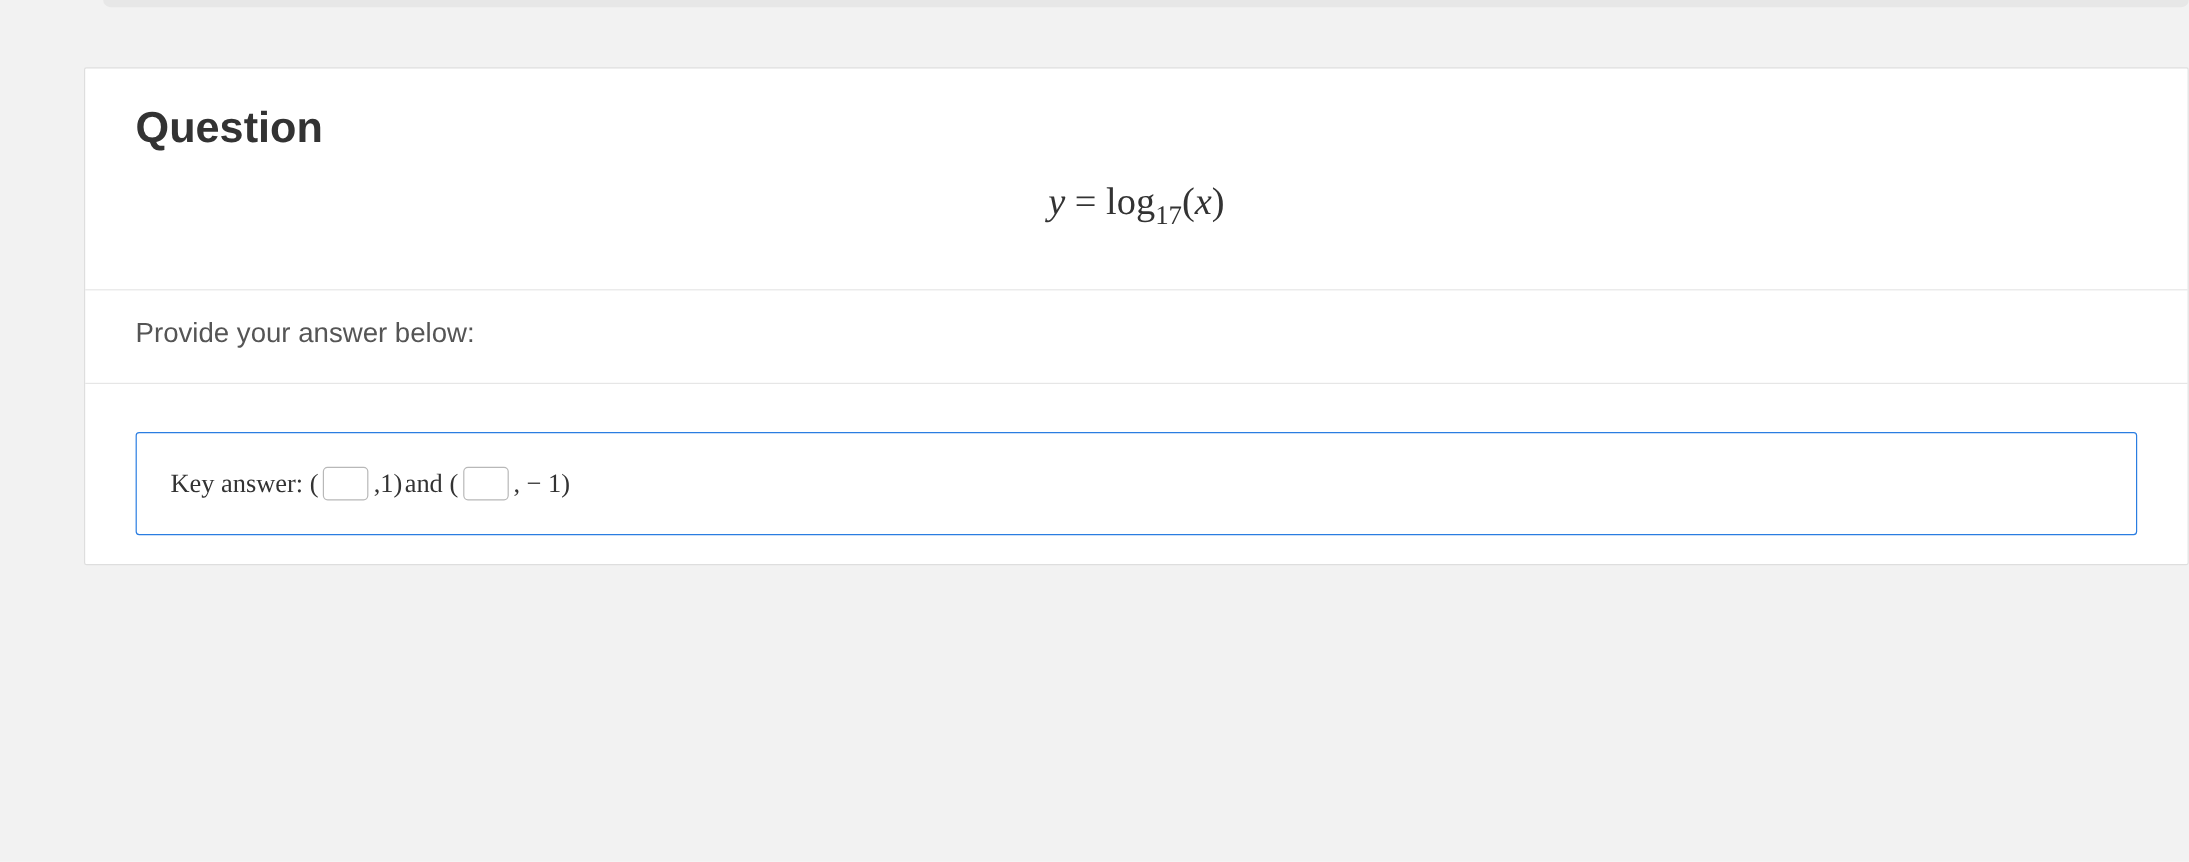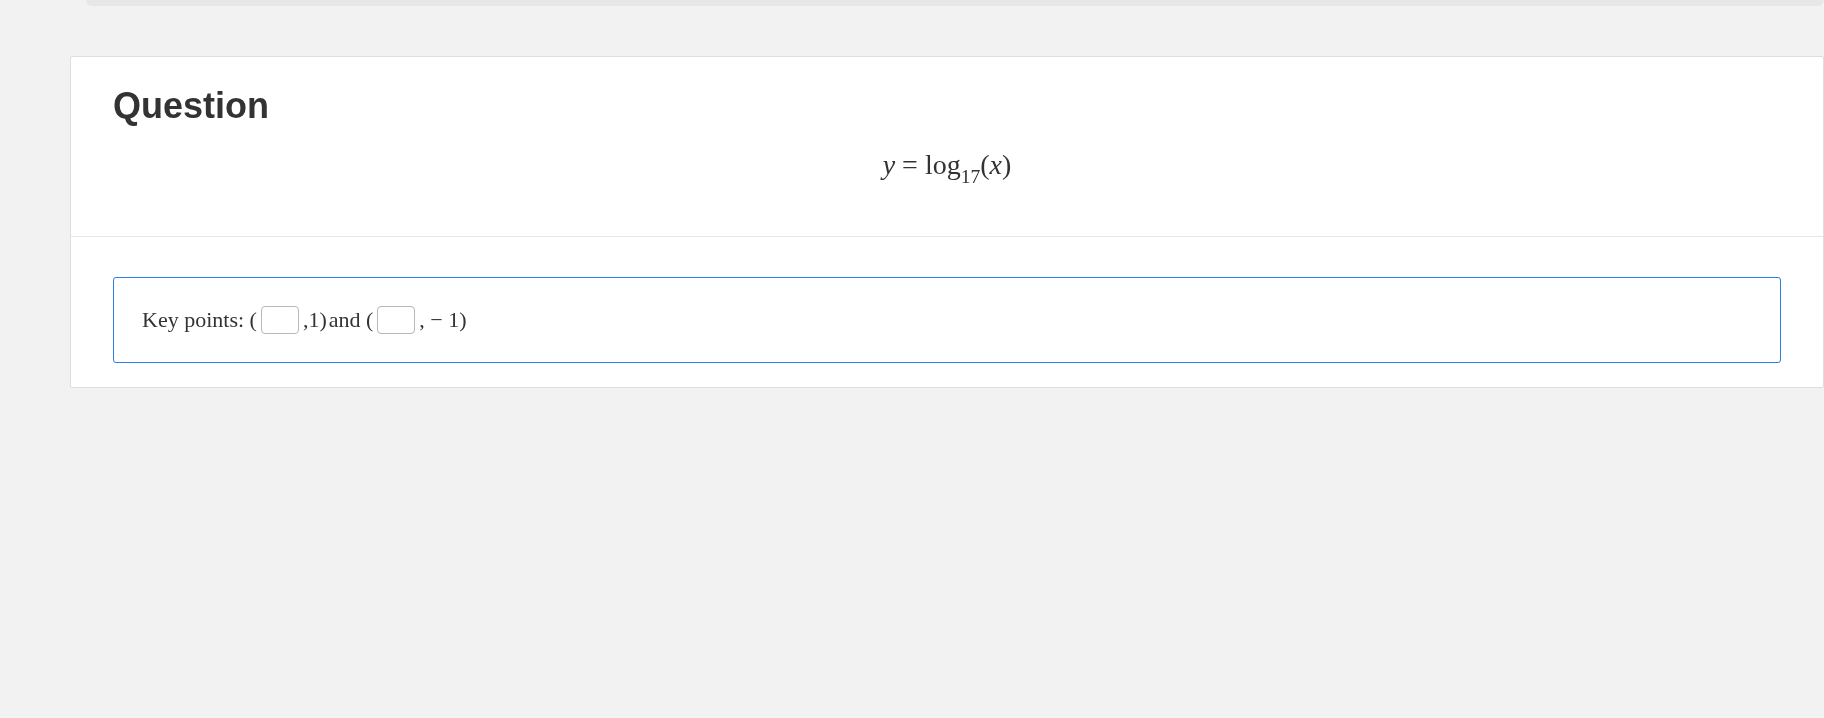--- a/index.html
+++ b/index.html
@@ -51,21 +51,21 @@
     color: #555;
     margin-bottom: 28px;
   }
   .question-text .x-it {
     font-family: "Cambria Math", "STIX", "Times New Roman", serif;
     font-style: italic;
   }
   .equation {
     text-align: center;
     font-family: "Cambria Math", "STIX", "Times New Roman", serif;
-    font-size: 28px;
+    font-size: 32px;
     color: #333;
     margin-top: 18px;
   }
   .equation .var { font-style: italic; }
   .equation .sub {
     font-size: 0.7em;
     vertical-align: sub;
     position: relative;
     top: 2px;
   }
@@ -115,25 +115,28 @@
 
   <div class="card">
 
     <div class="question-section">
       <h1 class="question-heading">Question</h1>
       <div class="equation">
         <span class="var">y</span><span> = </span><span>log</span><span class="sub">17</span><span>(</span><span class="var">x</span><span>)</span>
       </div>
     </div>
 
+    <div class="answer-label-section">
+      <div class="answer-label">Provide your answer below:</div>
+    </div>
 
     <div class="answer-input-section">
       <div class="answer-box">
         <div class="answer-content">
-          <span>Key points: (</span>
+          <span>Key answer: (</span>
           <span class="blank-input"></span>
           <span>,1)</span>
           <span> and (</span>
           <span class="blank-input"></span>
           <span>, − 1)</span>
         </div>
       </div>
     </div>
 
   </div>

